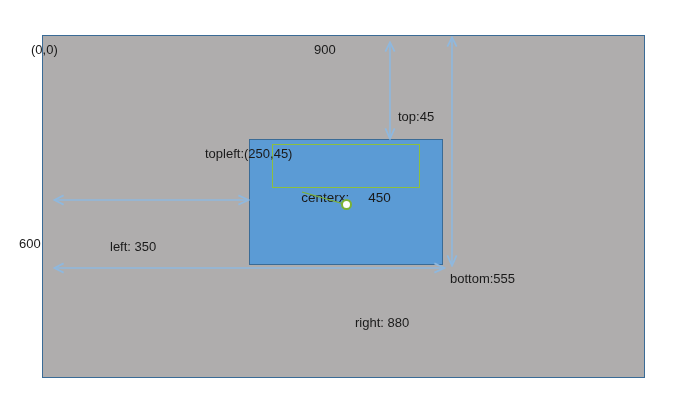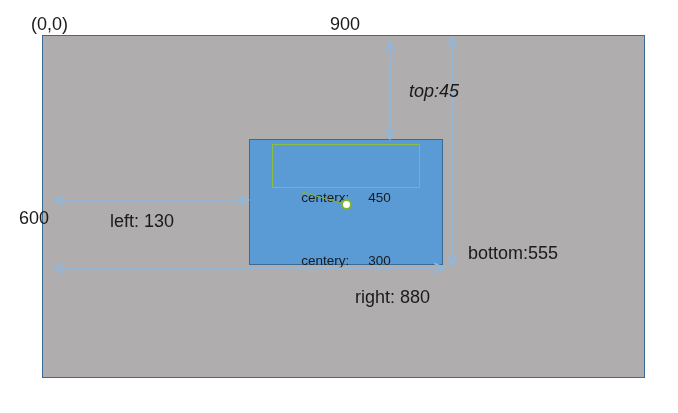--- a/index.html
+++ b/index.html
@@ -84,29 +84,30 @@
     width: 11px;
     height: 11px;
     border-radius: 50%;
     background: #ffffff;
     border: 2px solid #7DB233;
     box-sizing: border-box;
   }
   .label {
     position: absolute;
     color: #1a1a1a;
-    font-size: 18px;
+    font-size: 13px;
     white-space: nowrap;
+    margin-top: 28px;
   }
   .lbl-origin   { left: 31px;  top: 14px; }
-  .lbl-width    { left: 330px; top: 14px; }
+  .lbl-width    { left: 314px; top: 14px; }
   .lbl-height   { left: 19px;  top: 208px; }
   .lbl-topleft  { left: 205px; top: 118px; }
-  .lbl-top      { left: 409px; top: 81px; font-style: italic; }
-  .lbl-bottom   { left: 468px; top: 243px; text-align: center; }
+  .lbl-top      { left: 398px; top: 81px; }
+  .lbl-bottom   { left: 450px; top: 243px; text-align: center; }
   .lbl-left     { left: 110px; top: 211px; }
   .lbl-right    { left: 355px; top: 287px; }
   .arrows {
     position: absolute;
     left: 0;
     top: 0;
     width: 678px;
     height: 413px;
     pointer-events: none;
   }
@@ -116,21 +117,20 @@
 
 <div id="stage">
 
   <div class="outer-rect"></div>
 
   <div class="inner-rect"></div>
 
   <div class="callout-box">
     <div class="callout-text">
       <span class="callout-row"><span class="callout-key">centerx:</span>&nbsp;&nbsp;<span class="callout-val">450</span></span>
-      <span class="callout-row"><span class="callout-key">centery:</span>&nbsp;&nbsp;<span class="callout-val">300</span></span>
     </div>
   </div>
 
   <svg class="callout-line" width="678" height="413" viewBox="0 0 678 413" xmlns="http://www.w3.org/2000/svg">
     <line x1="302" y1="192" x2="344" y2="204" stroke="#7DB233" stroke-width="1.3"></line>
   </svg>
 
   <div class="marker-dot"></div>
 
   <svg class="arrows" width="678" height="413" viewBox="0 0 678 413" xmlns="http://www.w3.org/2000/svg">
@@ -148,18 +148,19 @@
     <line x1="452" y1="38" x2="452" y2="265" stroke="#8FB8DE" stroke-width="1.6" marker-start="url(#atail)" marker-end="url(#ahead)"></line>
 
     <line x1="55" y1="200" x2="248" y2="200" stroke="#8FB8DE" stroke-width="1.6" marker-start="url(#atail)" marker-end="url(#ahead)"></line>
 
     <line x1="55" y1="268" x2="444" y2="268" stroke="#8FB8DE" stroke-width="1.6" marker-start="url(#atail)" marker-end="url(#ahead)"></line>
   </svg>
 
   <div class="label lbl-origin">(0,0)</div>
   <div class="label lbl-width">900</div>
   <div class="label lbl-height">600</div>
+  <div class="label lbl-topleft">topleft:(250,45)</div>
   <div class="label lbl-top">top:45</div>
   <div class="label lbl-bottom">bottom:555</div>
-  <div class="label lbl-left">left:  130</div>
+  <div class="label lbl-left">left:  350</div>
   <div class="label lbl-right">right:  880</div>
 
 </div>
 
 </body></html>

